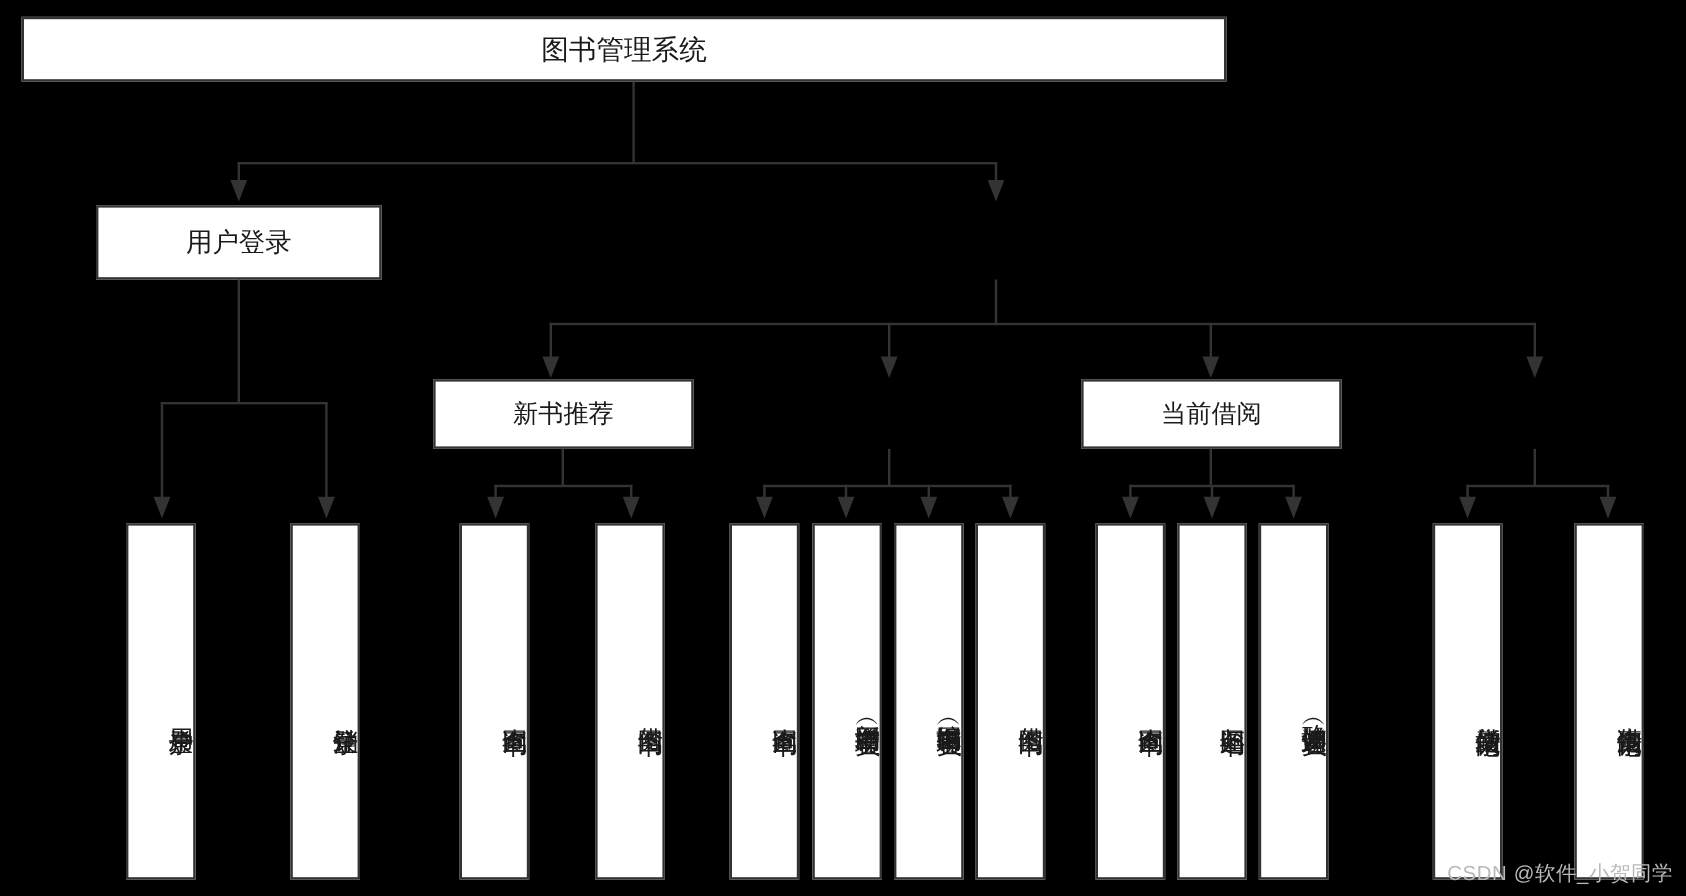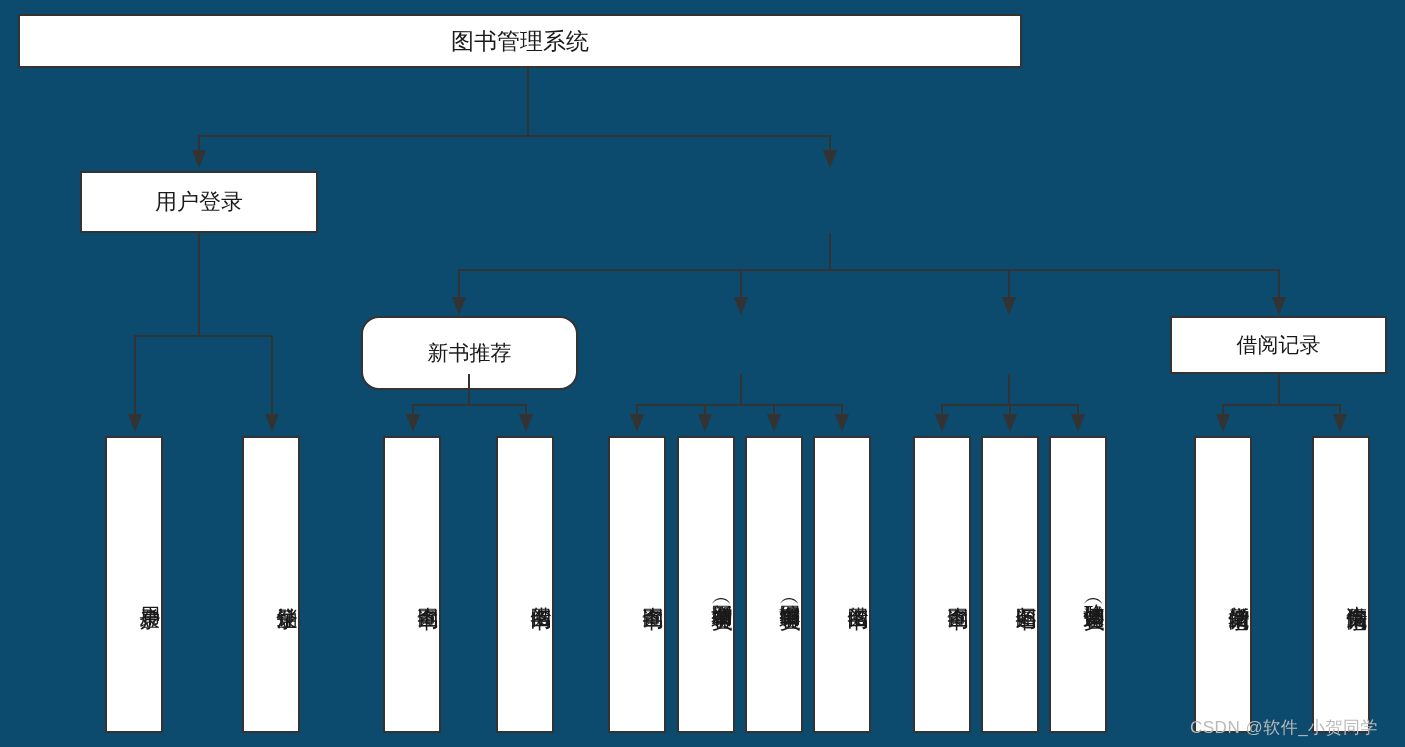--- a/index.html
+++ b/index.html
@@ -7,21 +7,21 @@
     padding: 0;
     background: #ffffff;
   }
   body {
     font-family: "Liberation Sans", "DejaVu Sans", sans-serif;
   }
   #canvas {
     position: relative;
     width: 1405px;
     height: 747px;
-    background: #0c4a6e;
+    background: #000000;
     overflow: hidden;
   }
   .node {
     position: absolute;
     box-sizing: border-box;
     border: 2px solid #333333;
     background: #ffffff;
     display: flex;
     align-items: center;
     justify-content: center;
@@ -63,20 +63,21 @@
     border-left: 7px solid transparent;
     border-right: 7px solid transparent;
     border-top: 18px solid #333333;
   }
   .watermark {
     position: absolute;
     font-size: 17px;
     color: #b9b9b9;
     white-space: nowrap;
     letter-spacing: 0.5px;
+    margin-left: 16px;
   }
 </style>
 </head>
 <body>
 
 <div id="canvas">
 
   <div class="node root" style="left:18px; top:14px; width:1004px; height:54px;">
     <span class="label">图书管理系统</span>
   </div>
@@ -107,25 +108,25 @@
   <div class="edge h" style="left:458px; top:269px; width:822px;"></div>
   <div class="edge v" style="left:458px; top:269px; height:32px;"></div>
   <div class="arrow" style="left:452px; top:297px;"></div>
   <div class="edge v" style="left:740px; top:269px; height:32px;"></div>
   <div class="arrow" style="left:734px; top:297px;"></div>
   <div class="edge v" style="left:1008px; top:269px; height:32px;"></div>
   <div class="arrow" style="left:1002px; top:297px;"></div>
   <div class="edge v" style="left:1278px; top:269px; height:32px;"></div>
   <div class="arrow" style="left:1272px; top:297px;"></div>
 
-  <div class="node lvl3" style="left:361px; top:316px; width:217px; height:74px;border-radius:18px;">
+  <div class="node lvl3" style="left:361px; top:316px; width:217px; height:58px;">
     <span class="label">新书推荐</span>
   </div>
-  <div class="node lvl3" style="left:1170px; top:316px; width:217px; height:58px;">
-    <span class="label">借阅记录</span>
+  <div class="node lvl3" style="left:901px; top:316px; width:217px; height:58px;">
+    <span class="label">当前借阅</span>
   </div>
 
   <div class="edge v" style="left:468px; top:374px; height:31px;"></div>
   <div class="edge h" style="left:412px; top:404px; width:115px;"></div>
   <div class="edge v" style="left:412px; top:404px; height:14px;"></div>
   <div class="arrow" style="left:406px; top:414px;"></div>
   <div class="edge v" style="left:525px; top:404px; height:14px;"></div>
   <div class="arrow" style="left:519px; top:414px;"></div>
 
   <div class="edge v" style="left:740px; top:374px; height:31px;"></div>

